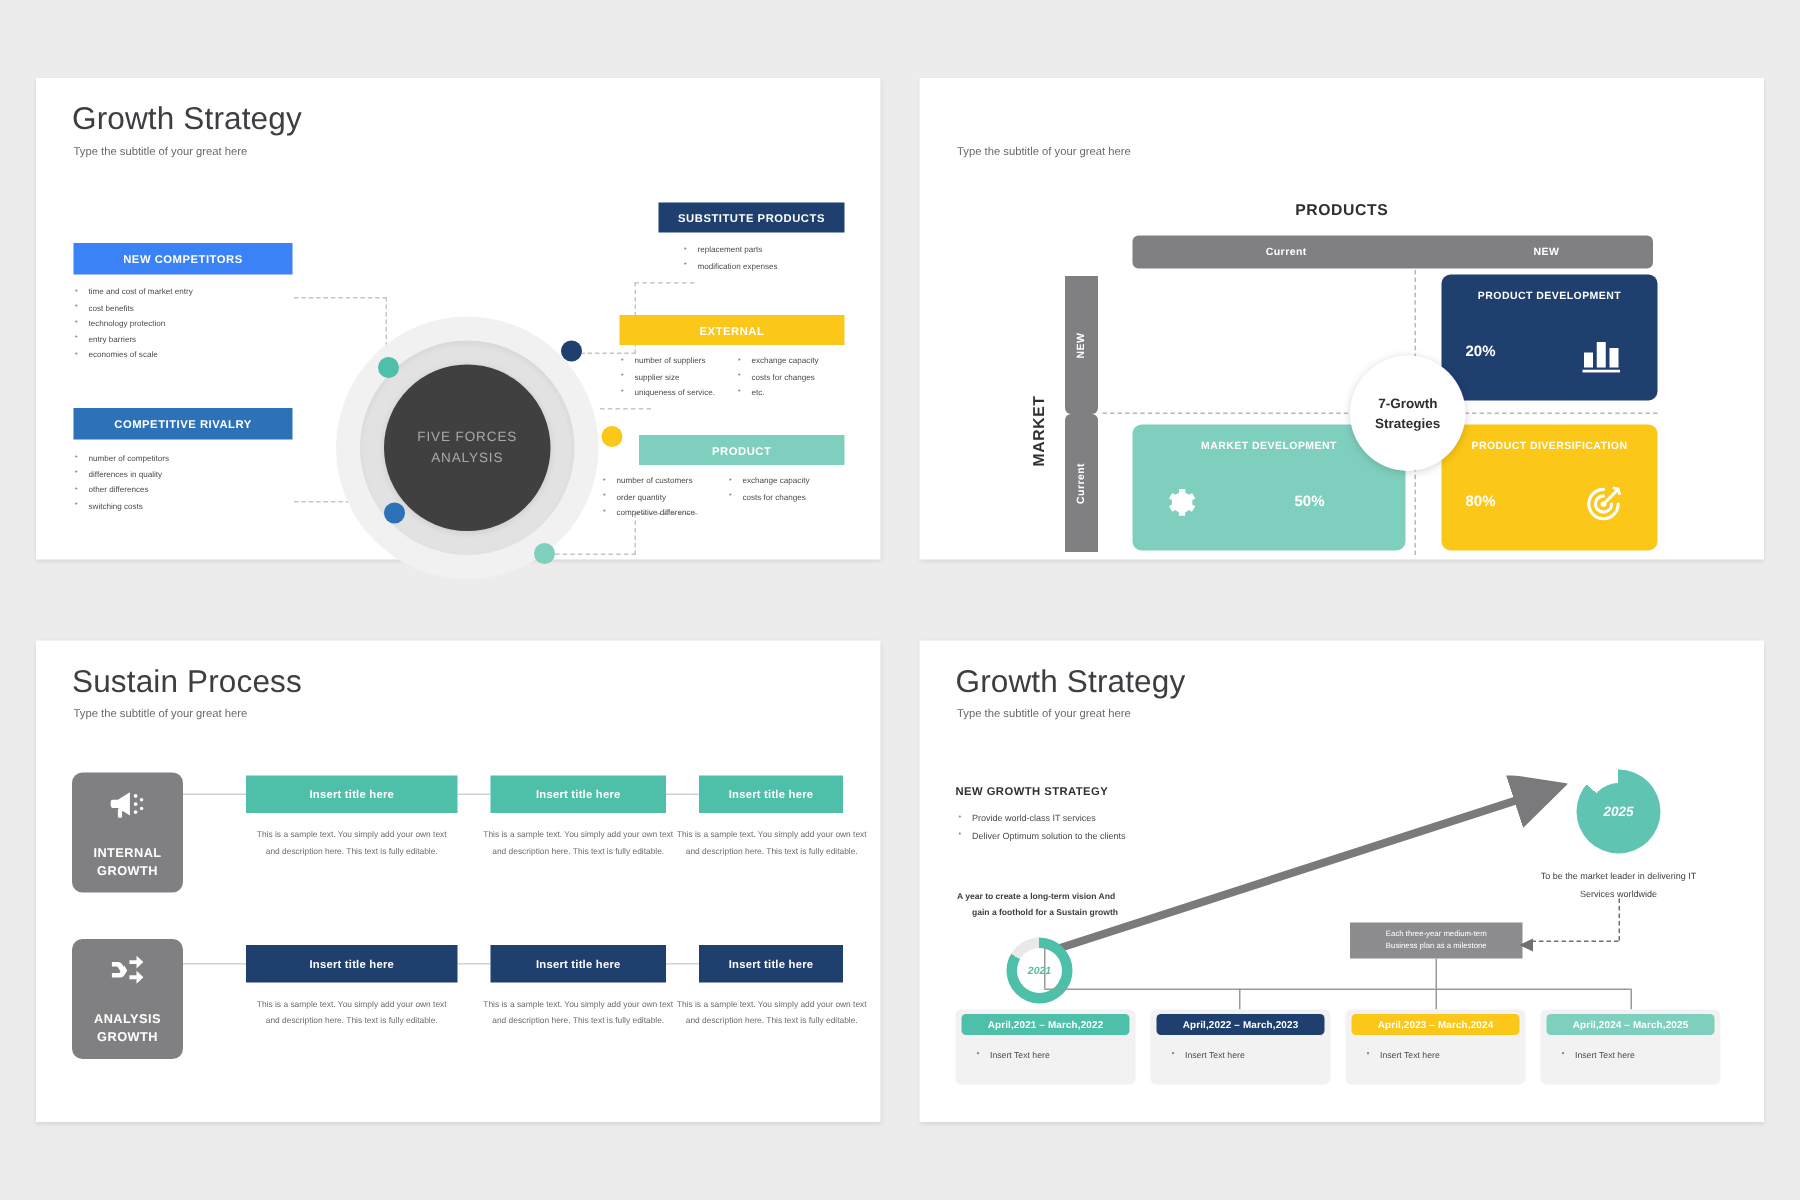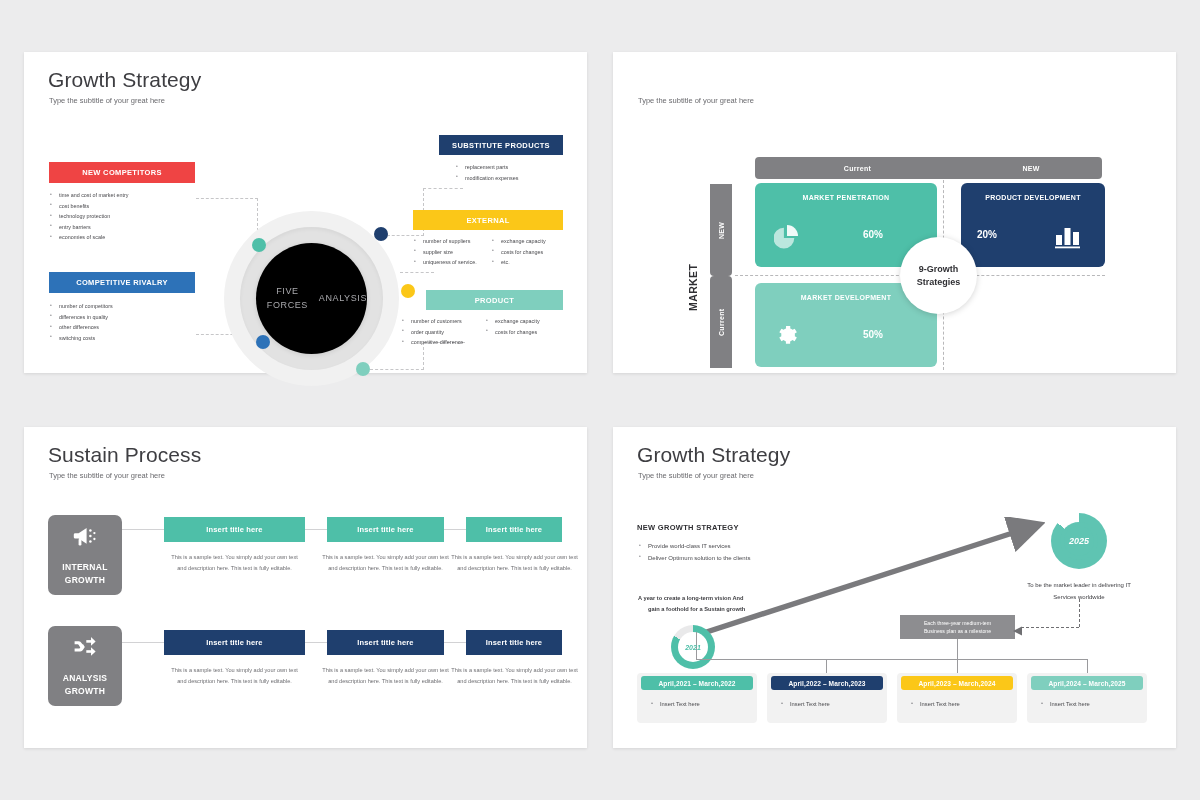--- a/index.html
+++ b/index.html
@@ -46,23 +46,23 @@
     position:absolute;left:0;top:0;width:175px;height:175px;border-radius:50%;
     background:#f1f1f1;
   }
   .ring-mid{
     position:absolute;left:16px;top:16px;width:143px;height:143px;border-radius:50%;
     background:#e2e2e2;
     box-shadow:inset 0 2px 4px rgba(0,0,0,.05);
   }
   .ring-inner{
     position:absolute;left:32px;top:32px;width:111px;height:111px;border-radius:50%;
-    background:#000000;
+    background:#404040;
     box-shadow:0 1px 5px rgba(0,0,0,.10);
-    display:flex;align-items:center;justify-content:center;flex-direction:row;
+    display:flex;align-items:center;justify-content:center;flex-direction:column;
   }
   .ring-inner span{font-size:9px;color:#a9a9ad;letter-spacing:.6px;line-height:1.45;text-align:center;}
   .dot{position:absolute;border-radius:50%;}
 
   .dash-h{position:absolute;border-top:1px dashed #c6c6c8;}
   .dash-v{position:absolute;border-left:1px dashed #c6c6c8;}
 
   
   .m-head{
     position:absolute;text-align:center;color:#fff;font-size:7px;font-weight:bold;
@@ -158,21 +158,21 @@
       <span>FIVE FORCES</span>
       <span>ANALYSIS</span>
     </div>
   </div>
   <div class="dot" style="left:228px;top:186px;width:14px;height:14px;background:#4EBFA8;"></div>
   <div class="dot" style="left:232px;top:283px;width:14px;height:14px;background:#2D72B8;"></div>
   <div class="dot" style="left:350px;top:175px;width:14px;height:14px;background:#1F3F6E;"></div>
   <div class="dot" style="left:377px;top:232px;width:14px;height:14px;background:#FBC718;"></div>
   <div class="dot" style="left:332px;top:310px;width:14px;height:14px;background:#7FCFBE;"></div>
 
-  <div class="chip" style="left:25px;top:110px;width:146px;height:21px;background:#ef4444;">NEW COMPETITORS</div>
+  <div class="chip" style="left:25px;top:110px;width:146px;height:21px;background:#3b82f6;">NEW COMPETITORS</div>
   <div class="bullets" style="left:26px;top:138px;">
     <div>time and cost of market entry</div>
     <div>cost benefits</div>
     <div>technology protection</div>
     <div>entry barriers</div>
     <div>economies of scale</div>
   </div>
 
   <div class="chip" style="left:25px;top:220px;width:146px;height:21px;background:#2D72B8;">COMPETITIVE RIVALRY</div>
   <div class="bullets" style="left:26px;top:249px;">
@@ -208,42 +208,33 @@
   </div>
   <div class="bullets" style="left:462px;top:264px;">
     <div>exchange capacity</div>
     <div>costs for changes</div>
   </div>
 </div>
 
 <div class="slide" id="slide2">
   <div class="s-sub">Type the subtitle of your great here</div>
 
+  <div style="position:absolute;left:0;top:82px;width:563px;text-align:center;font-size:10.5px;font-weight:bold;color:#2f2f33;letter-spacing:.4px;">PRODUCTS</div>
 
   <div class="vlabel" style="left:72px;top:190px;width:16px;height:90px;font-size:10.5px;font-weight:bold;color:#2f2f33;letter-spacing:.4px;">MARKET</div>
 
   <div class="m-head" style="left:142px;top:105px;width:205px;height:22px;background:#808083;border-radius:4px 0 0 4px;">Current</div>
   <div class="m-head" style="left:347px;top:105px;width:142px;height:22px;background:#808083;border-radius:0 4px 4px 0;">NEW</div>
 
   <div class="vlabel" style="left:97px;top:132px;width:22px;height:92px;background:#808083;color:#fff;font-size:7px;font-weight:bold;border-radius:4px 4px 0 0;letter-spacing:.3px;">NEW</div>
   <div class="vlabel" style="left:97px;top:224px;width:22px;height:92px;background:#808083;color:#fff;font-size:7px;font-weight:bold;border-radius:0 0 4px 4px;letter-spacing:.3px;">Current</div>
 
   <div class="dash-h" style="left:122px;top:223px;width:370px;border-color:#b8b8ba;"></div>
   <div class="dash-v" style="left:330px;top:128px;height:190px;border-color:#b8b8ba;"></div>
 
-  <div class="quad" style="left:142px;top:131px;width:182px;height:84px;background:#4EBFA8;">
-    <div class="qt">MARKET PENETRATION</div>
-    <span style="position:absolute;left:19px;top:40px;">
-      <svg width="26" height="26" viewBox="0 0 26 26">
-        <path d="M13 13 L13 2 A11 11 0 0 1 24 13 Z" fill="#ffffff" opacity=".92"></path>
-        <path d="M11.4 13.9 L21.8 13.9 A10.4 10.4 0 1 1 11.4 3.5 Z" fill="#ffffff" opacity=".62" transform="translate(-1.5,1.2)"></path>
-      </svg>
-    </span>
-    <div class="qp" style="left:108px;top:46px;">60%</div>
-  </div>
 
   <div class="quad" style="left:348px;top:131px;width:144px;height:84px;background:#1F3F6E;">
     <div class="qt">PRODUCT DEVELOPMENT</div>
     <div class="qp" style="left:16px;top:46px;">20%</div>
     <span style="position:absolute;left:93px;top:40px;">
       <svg width="28" height="26" viewBox="0 0 28 26">
         <rect x="2" y="12" width="6" height="10" fill="#fff"></rect>
         <rect x="10.5" y="5" width="6" height="17" fill="#fff"></rect>
         <rect x="19" y="9" width="6" height="13" fill="#fff"></rect>
         <rect x="1" y="23.5" width="25" height="1.8" fill="#fff"></rect>
@@ -254,23 +245,36 @@
   <div class="quad" style="left:142px;top:231px;width:182px;height:84px;background:#7FCFBE;">
     <div class="qt">MARKET DEVELOPMENT</div>
     <span style="position:absolute;left:19px;top:40px;">
       <svg width="26" height="26" viewBox="0 0 24 24">
         <path fill="#fff" d="M12 8.2a3.8 3.8 0 100 7.6 3.8 3.8 0 000-7.6zm9.1 5.2l-1.9-1.1a7.6 7.6 0 000-2.6l1.9-1.1-2-3.4-1.9 1.1a7.4 7.4 0 00-2.2-1.3V2.8h-3.9V5a7.4 7.4 0 00-2.2 1.3L6.9 5.2l-2 3.4 1.9 1.1a7.6 7.6 0 000 2.6l-1.9 1.1 2 3.4 1.9-1.1a7.4 7.4 0 002.2 1.3v2.2h3.9V17a7.4 7.4 0 002.2-1.3l1.9 1.1z"></path>
       </svg>
     </span>
     <div class="qp" style="left:108px;top:46px;">50%</div>
   </div>
 
+  <div class="quad" style="left:348px;top:231px;width:144px;height:84px;background:#FBC718;">
+    <div class="qt">PRODUCT DIVERSIFICATION</div>
+    <div class="qp" style="left:16px;top:46px;">80%</div>
+    <span style="position:absolute;left:95px;top:40px;">
+      <svg width="26" height="26" viewBox="0 0 26 26">
+        <path d="M13 3.2a9.8 9.8 0 109.8 9.8" fill="none" stroke="#fff" stroke-width="2.1" stroke-linecap="round"></path>
+        <path d="M13 7.6a5.4 5.4 0 105.4 5.4" fill="none" stroke="#fff" stroke-width="2.1" stroke-linecap="round"></path>
+        <circle cx="13" cy="13" r="1.9" fill="#fff"></circle>
+        <path d="M13 13 L22.4 3.6" stroke="#fff" stroke-width="2.1" stroke-linecap="round"></path>
+        <path d="M19.2 2.2 L22.9 3.1 L23.8 6.8" fill="none" stroke="#fff" stroke-width="1.8" stroke-linejoin="round"></path>
+      </svg>
+    </span>
+  </div>
 
   <div class="center-circle" style="left:287px;top:185px;width:77px;height:77px;">
-    <span>9-Growth</span>
+    <span>7-Growth</span>
     <span>Strategies</span>
   </div>
 </div>
 
 <div class="slide" id="slide3">
   <div class="s-title">Sustain Process</div>
   <div class="s-sub">Type the subtitle of your great here</div>
 
   <div class="big-card" style="left:24px;top:88px;width:74px;height:80px;">
     <span>

